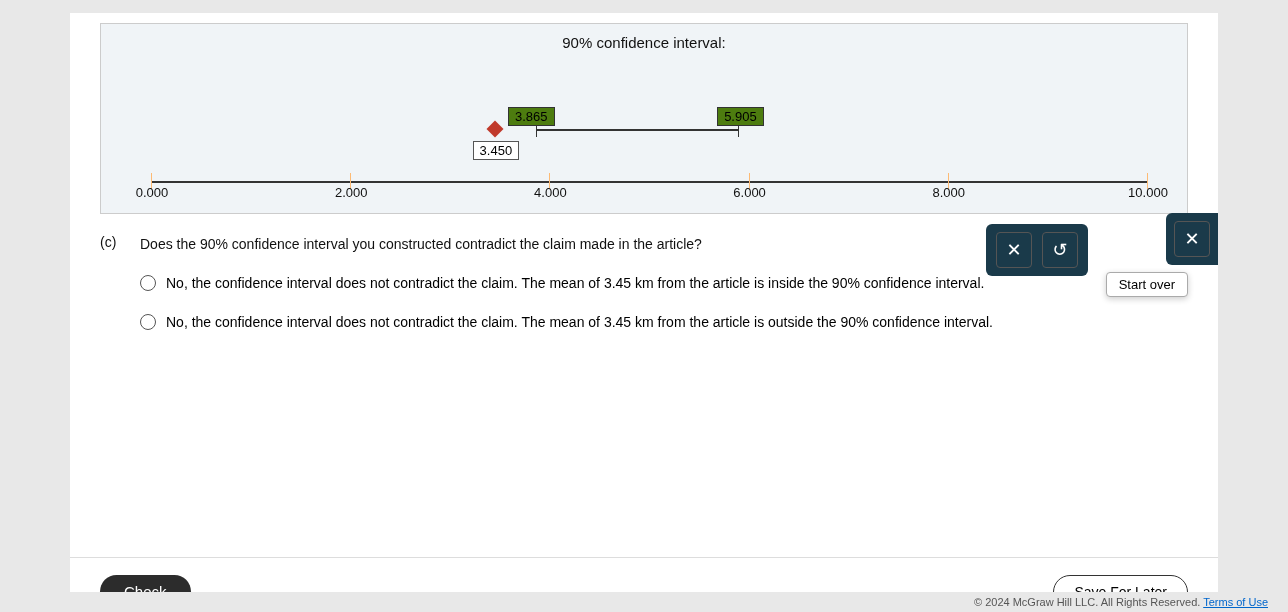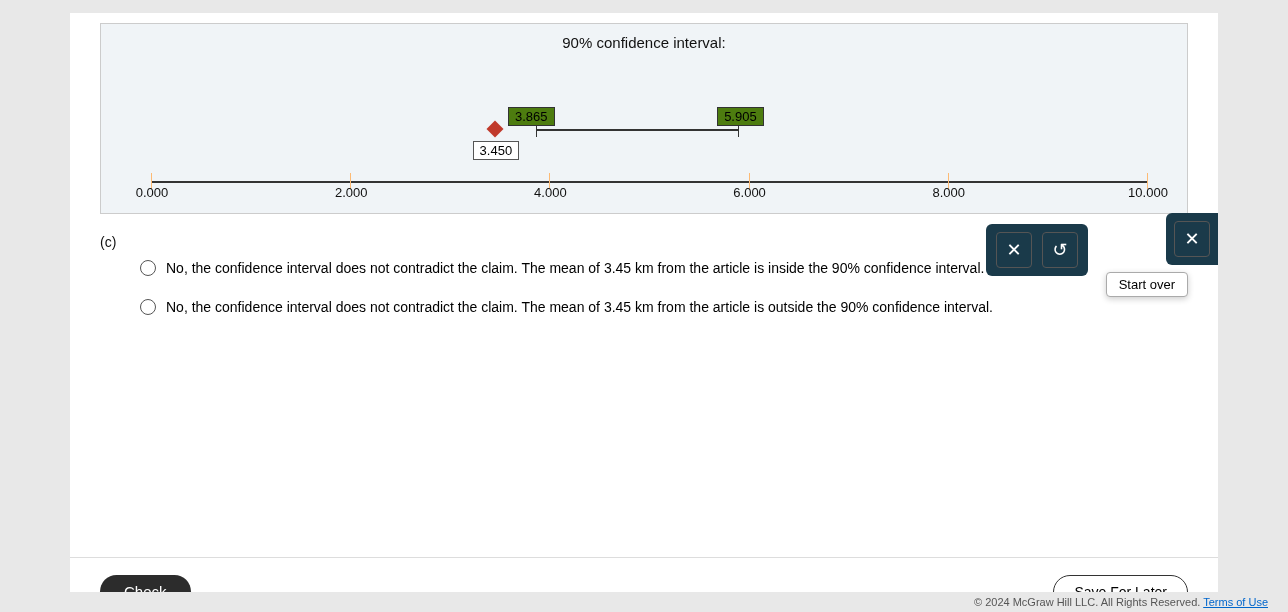--- a/index.html
+++ b/index.html
@@ -361,20 +361,21 @@
       <button class="toolbar-btn">↺</button>
     </div>
 
     <div class="start-over-btn">
       <span>Start over</span>
     </div>
 
     <div class="question-part">
       <span class="part-label">(c)</span>
       <div>
+        <div class="question-text">Does the 90% confidence interval you constructed contradict the claim made in the article?</div>
       </div>
     </div>
 
     <div class="choices-container">
       <div class="choice-item">
         <div class="radio-circle"></div>
         <span>No, the confidence interval does not contradict the claim. The mean of 3.45 km from the article is inside the 90% confidence interval.</span>
       </div>
       <div class="choice-item">
         <div class="radio-circle"></div>

